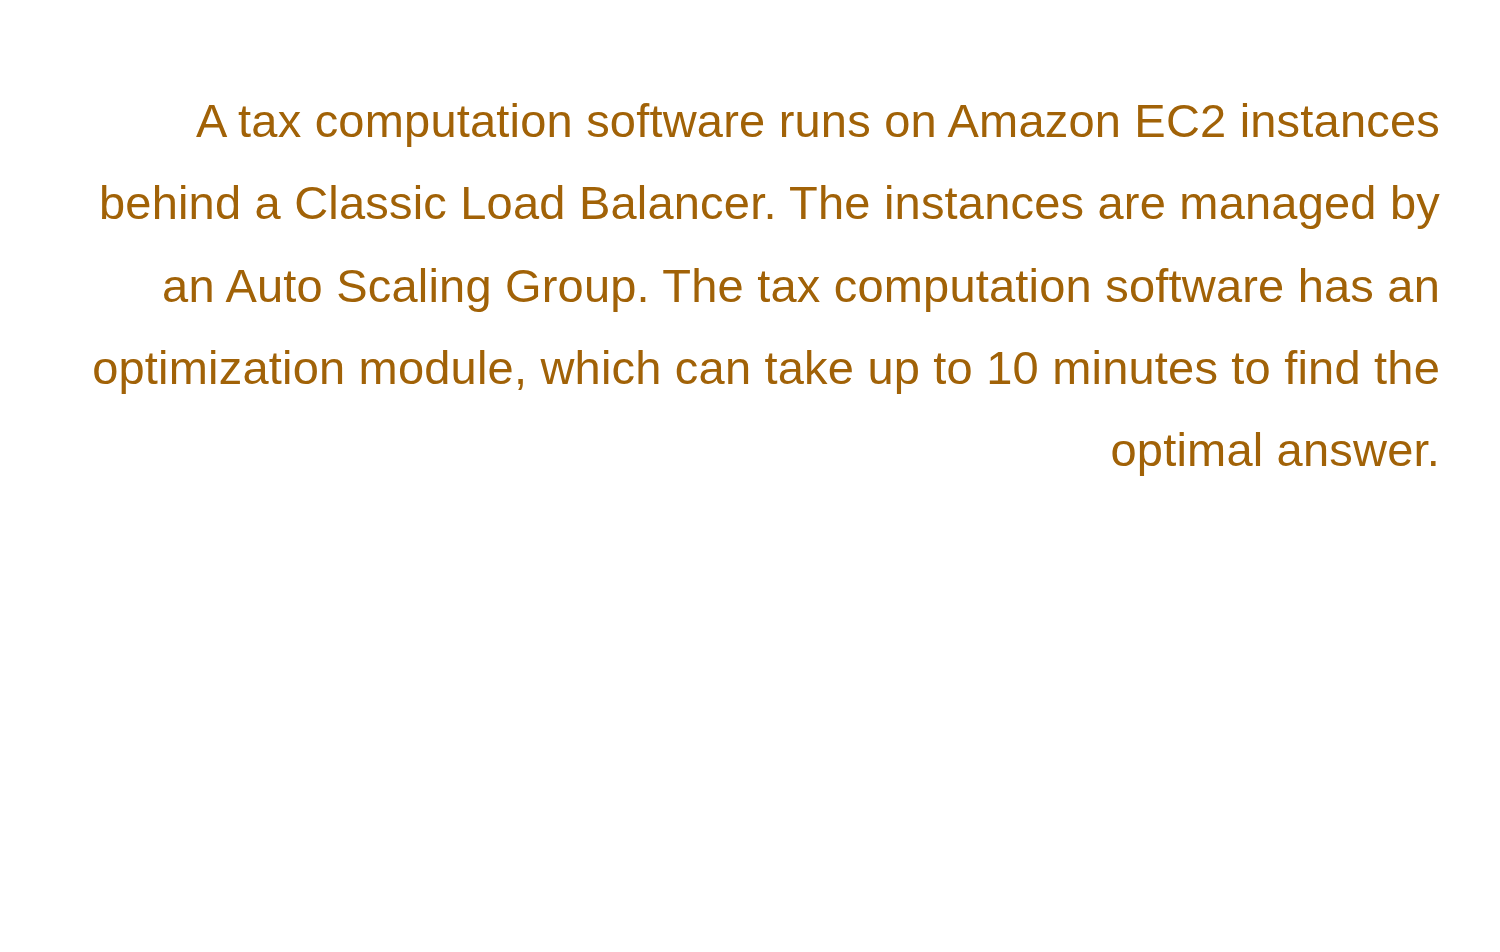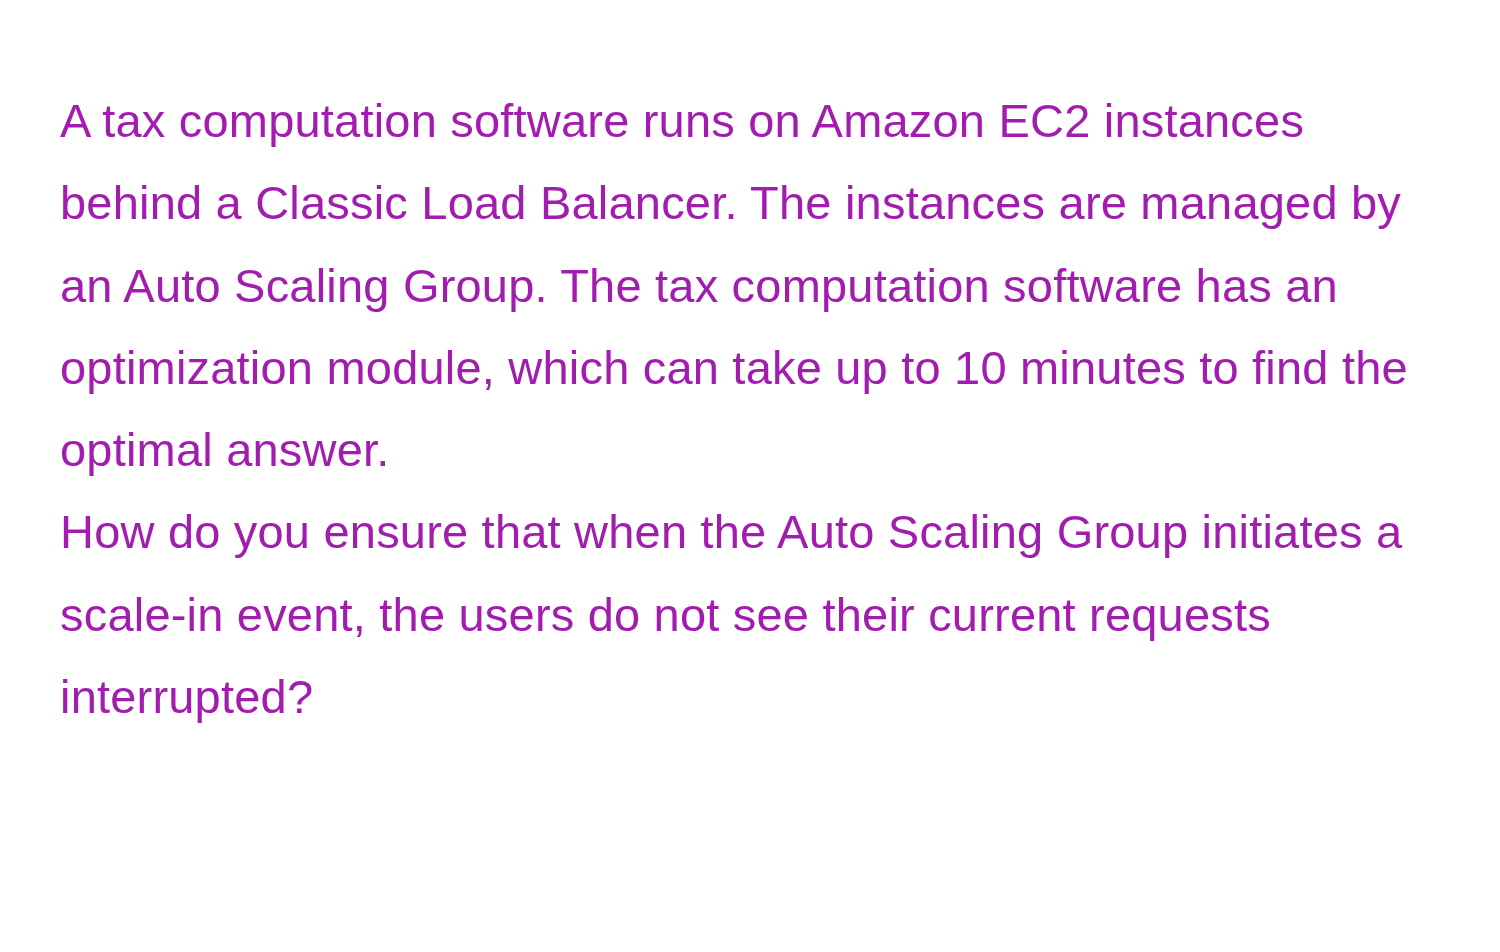--- a/index.html
+++ b/index.html
@@ -8,29 +8,29 @@
       box-sizing: border-box;
     }
     body {
       width: 1500px;
       height: 952px;
       background: #ffffff;
       font-family: -apple-system, BlinkMacSystemFont, "Segoe UI", Helvetica, Arial, sans-serif;
       padding: 80px 60px 60px 60px;
     }
     .content {
-      color: #a21caf;
+      color: #a16207;
       font-size: 47px;
       line-height: 1.75;
       font-weight: 400;
       letter-spacing: 0.2px;
+      text-align: right;
     }
     .paragraph {
       display: block;
     }
   </style>
 </head>
 <body>
 
 <div class="content">
   <span class="paragraph">A tax computation software runs on Amazon EC2 instances behind a Classic Load Balancer. The instances are managed by an Auto Scaling Group. The tax computation software has an optimization module, which can take up to 10 minutes to find the optimal answer.</span>
-  <span class="paragraph">How do you ensure that when the Auto Scaling Group initiates a scale-in event, the users do not see their current requests interrupted?</span>
 </div>
 
 </body></html>

